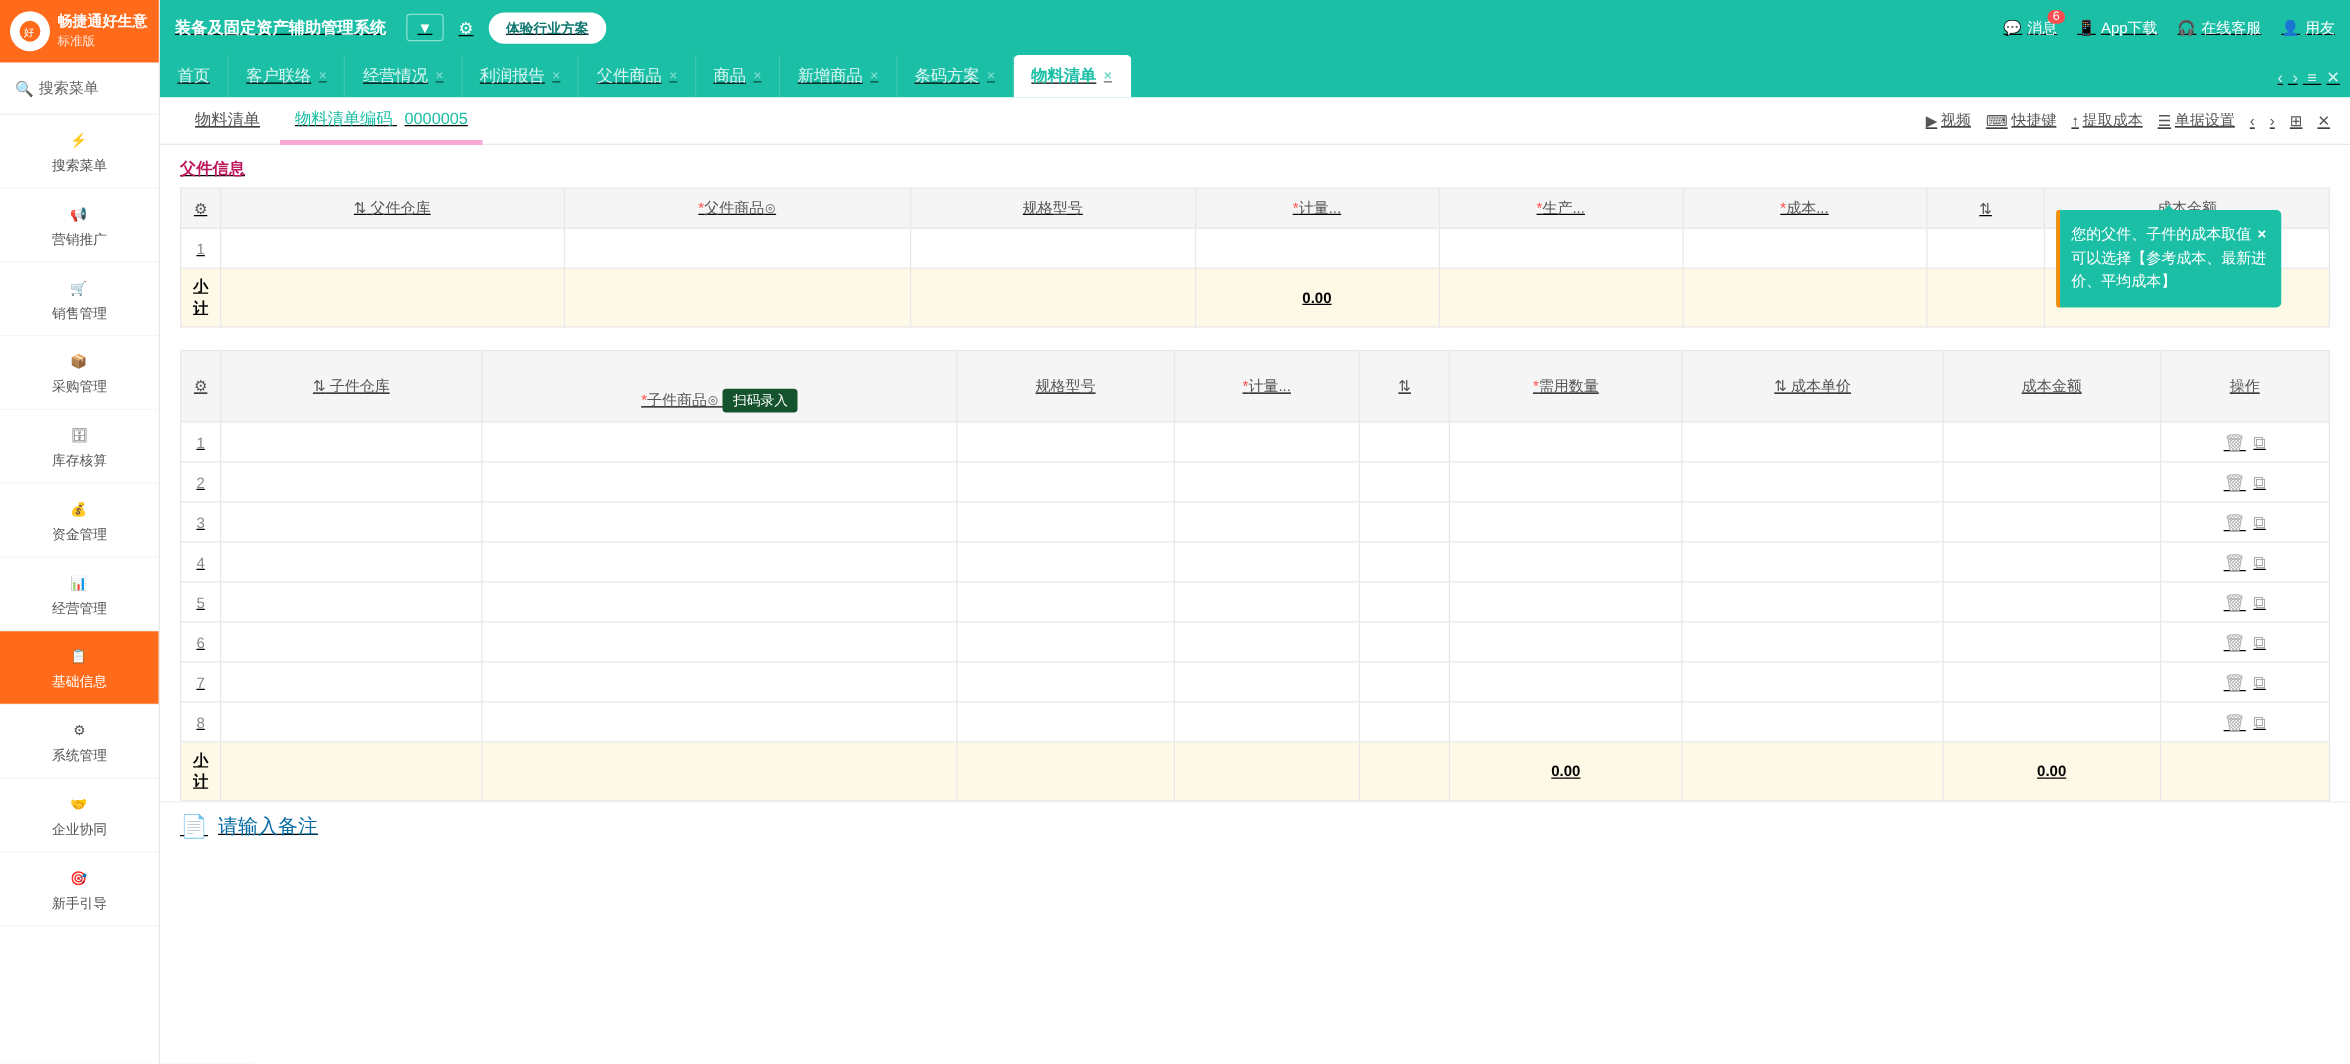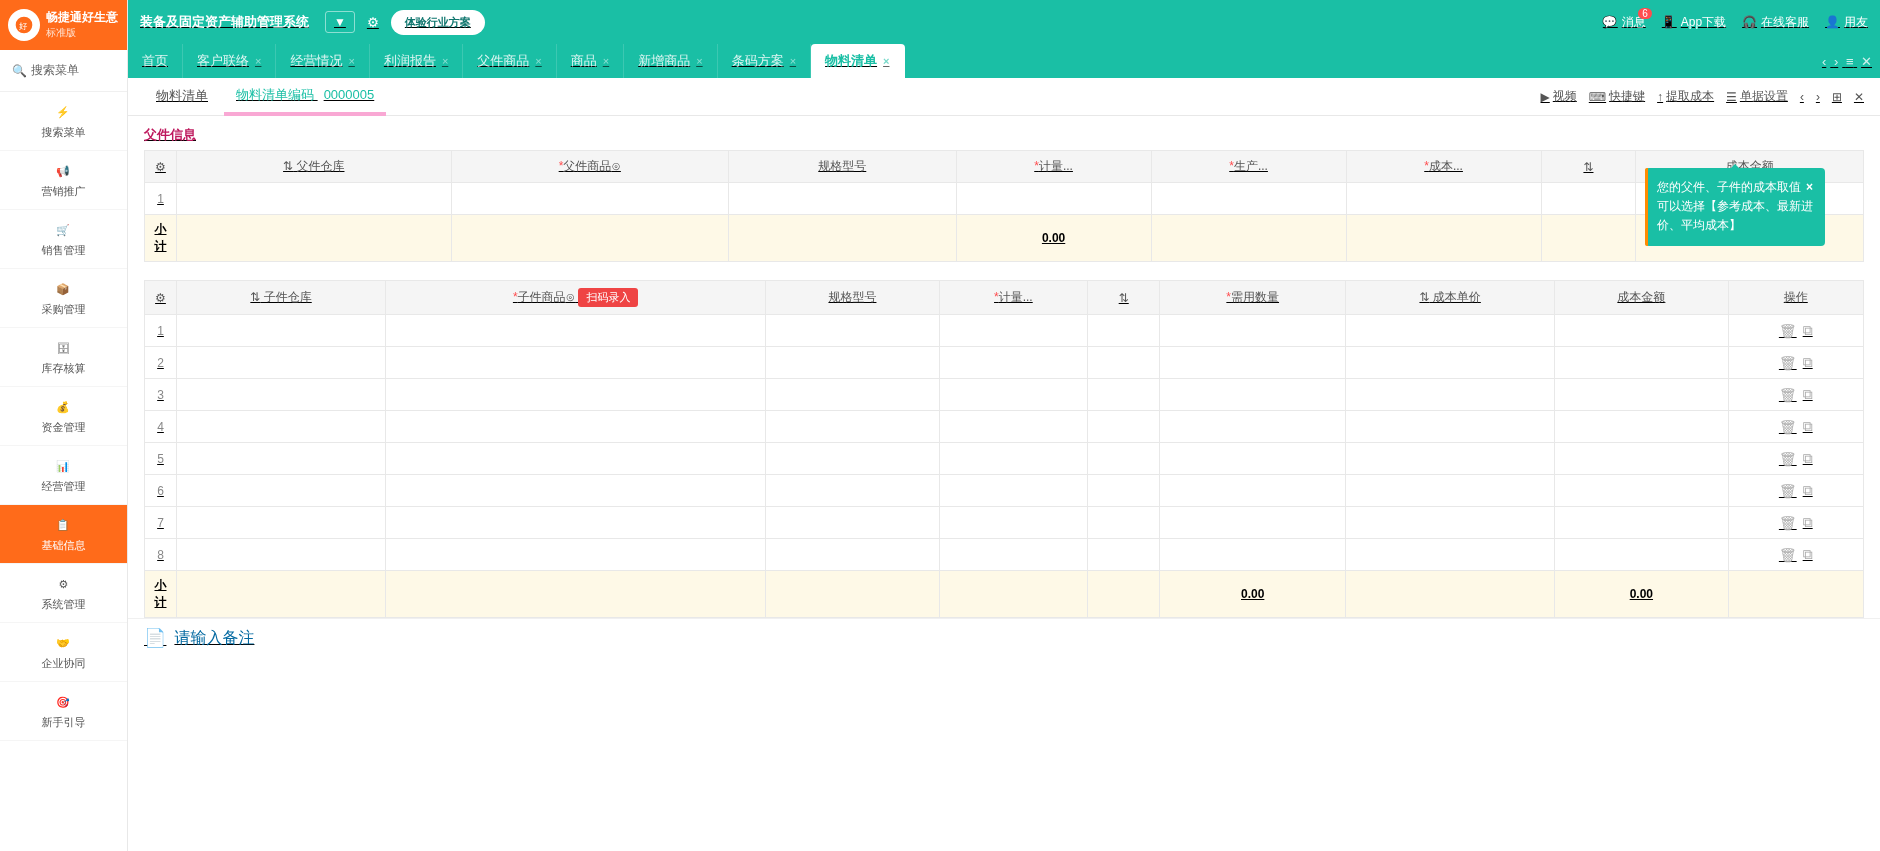--- a/index.html
+++ b/index.html
@@ -52,21 +52,21 @@
     
     .section { padding: 10px 16px 0; }
     .section-title { font-size: 13px; font-weight: bold; color: #be185d; margin-bottom: 6px; }
 
     
     .data-table { width: 100%; border-collapse: collapse; font-size: 12px; }
     .data-table th { background: #f5f5f5; color: #555; padding: 7px 8px; border: 1px solid #e8e8e8; text-align: center; font-weight: normal; white-space: nowrap; }
     .data-table td { padding: 6px 8px; border: 1px solid #e8e8e8; text-align: center; height: 32px; }
     .subtotal-row td { background: #fef9e7; font-weight: bold; }
     .required-star { color: #ff4d4f; }
-    .scan-btn { background: #ef4444; color: #fff; border: none; padding: 2px 8px; border-radius: 3px; font-size: 11px; cursor: pointer; }
+    .scan-btn { background: #14532d; color: #fff; border: none; padding: 2px 8px; border-radius: 3px; font-size: 11px; cursor: pointer; margin-top: 23px; }
     .row-num { color: #888; }
     .action-btns { display: flex; align-items: center; justify-content: center; gap: 6px; }
     .action-icon { color: #aaa; cursor: pointer; font-size: 14px; }
 
     
     .tooltip-popup { position: absolute; top: 88px; right: 60px; background: #1abfa5; color: #fff; padding: 10px 12px; border-radius: 4px; font-size: 12px; line-height: 1.6; width: 180px; z-index: 100; }
     .tooltip-popup::before { content: ''; position: absolute; top: -8px; left: 50%; transform: translateX(-50%); border: 4px solid transparent; border-bottom-color: #1abfa5; }
     .tooltip-close { float: right; cursor: pointer; font-weight: bold; margin-left: 4px; }
     .tooltip-line { width: 3px; background: #ff8c00; position: absolute; left: 0; top: 0; bottom: 0; border-radius: 2px 0 0 2px; }
 

